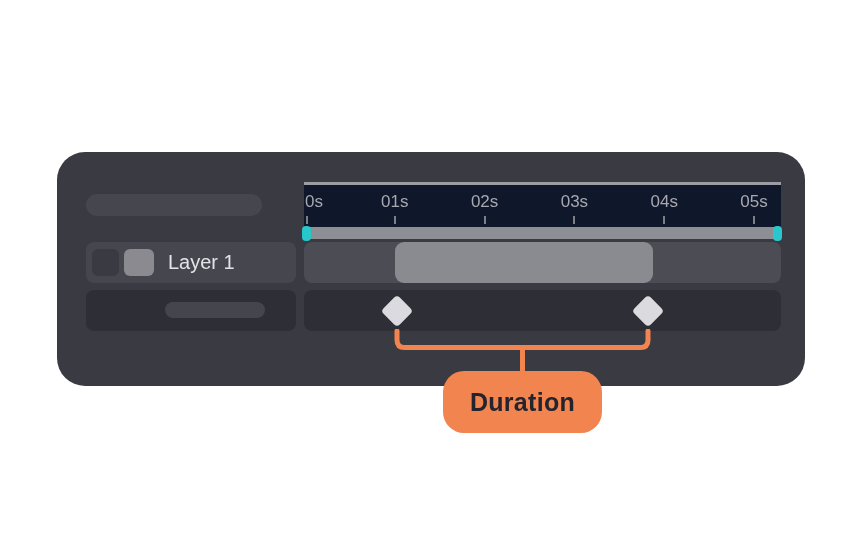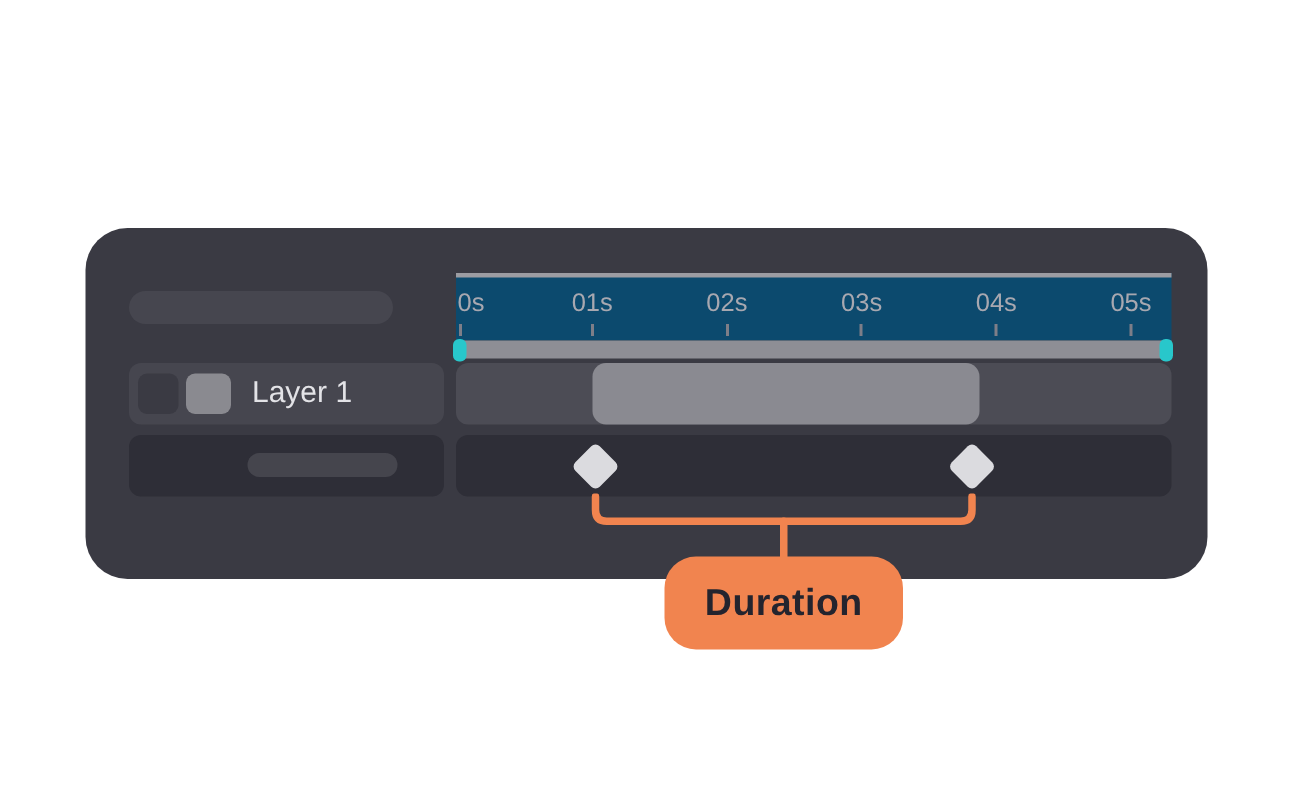--- a/index.html
+++ b/index.html
@@ -11,21 +11,21 @@
          background:#3A3A43;border-radius:28px;}
 
   
   .header-pill{position:absolute;left:29px;top:42px;width:176px;height:22px;
                border-radius:11px;background:#46464F;}
   .prop-pill{position:absolute;left:79px;top:12px;width:100px;height:16px;
              border-radius:8px;background:#45454D;}
 
   
   .ruler{position:absolute;left:247px;top:30px;width:477px;height:45px;
-         background:#0c4a6e;border-top:3px solid #9C9CA2;box-sizing:border-box;}
+         background:#0f172a;border-top:3px solid #9C9CA2;box-sizing:border-box;}
   .tick{position:absolute;top:0;width:0;height:100%;}
   .tick .lbl{position:absolute;top:7px;transform:translateX(-50%);
              white-space:nowrap;font-size:17px;line-height:20px;color:#A8A8B0;}
   .tick.first .lbl{transform:none;left:0;}
   .tick .mark{position:absolute;top:31px;left:-1px;width:2px;height:8px;background:#7E7E88;}
   .tick.first .mark{left:1px;}
 
   
   .scrollbar{position:absolute;left:247px;top:75px;width:477px;height:12px;background:#8E8E95;}
   .sb-handle{position:absolute;top:74px;width:9px;height:15px;border-radius:4px;background:var(--teal,#28C7CB);}

